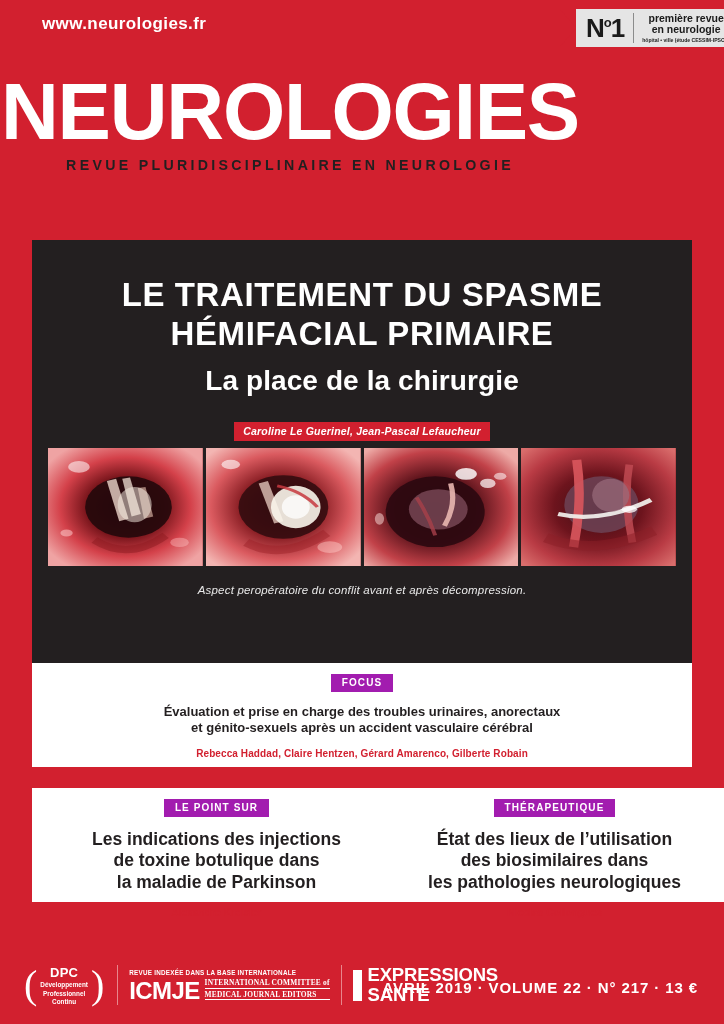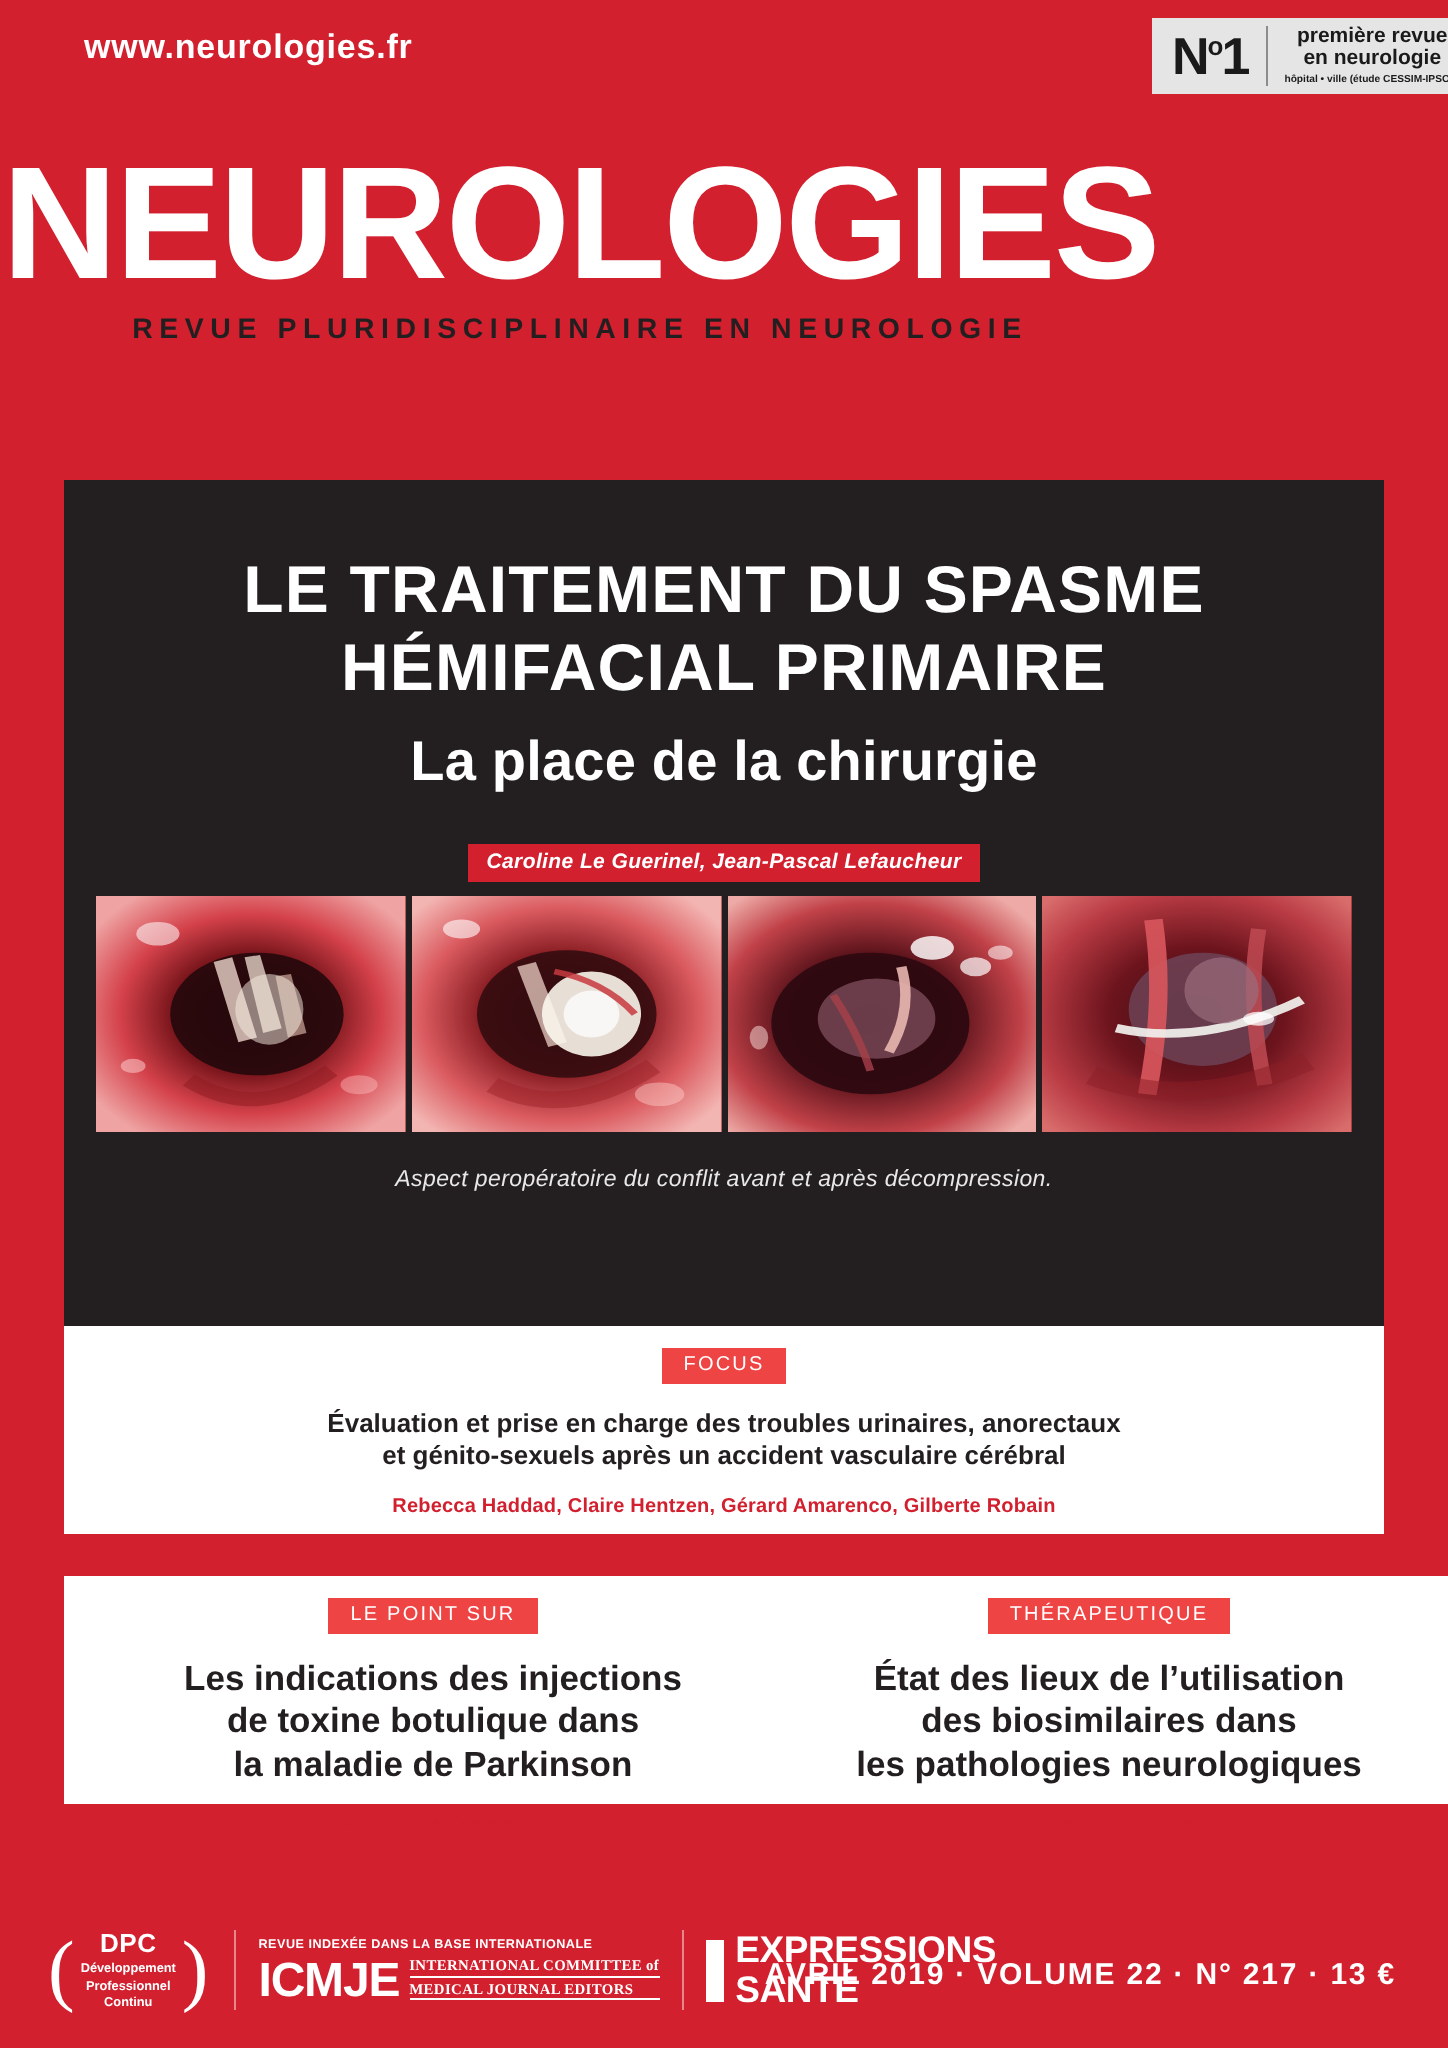--- a/index.html
+++ b/index.html
@@ -85,21 +85,21 @@
   .photo{flex:1;position:relative;overflow:hidden;background:#7a1218;}
   .feat-caption{
     position:absolute;left:0;top:344px;width:660px;text-align:center;
     color:#e8e8e8;font-size:11.5px;font-style:italic;letter-spacing:.2px;
   }
 
   
   .box{background:#ffffff;position:absolute;box-sizing:border-box;}
   .tag-wrap{text-align:center;}
   .tag{
-    display:inline-block;background:#ef4444;color:#ffffff;font-weight:normal;
+    display:inline-block;background:#a21caf;color:#ffffff;font-weight:bold;
     font-size:10px;letter-spacing:1.1px;padding:3px 11px 3.5px 11px;
   }
   .box-title{
     text-align:center;color:#231F20;font-weight:bold;margin:0;
   }
   .box-authors{
     text-align:center;color:#D2202F;font-weight:bold;font-size:10px;
     letter-spacing:.1px;
   }
 

